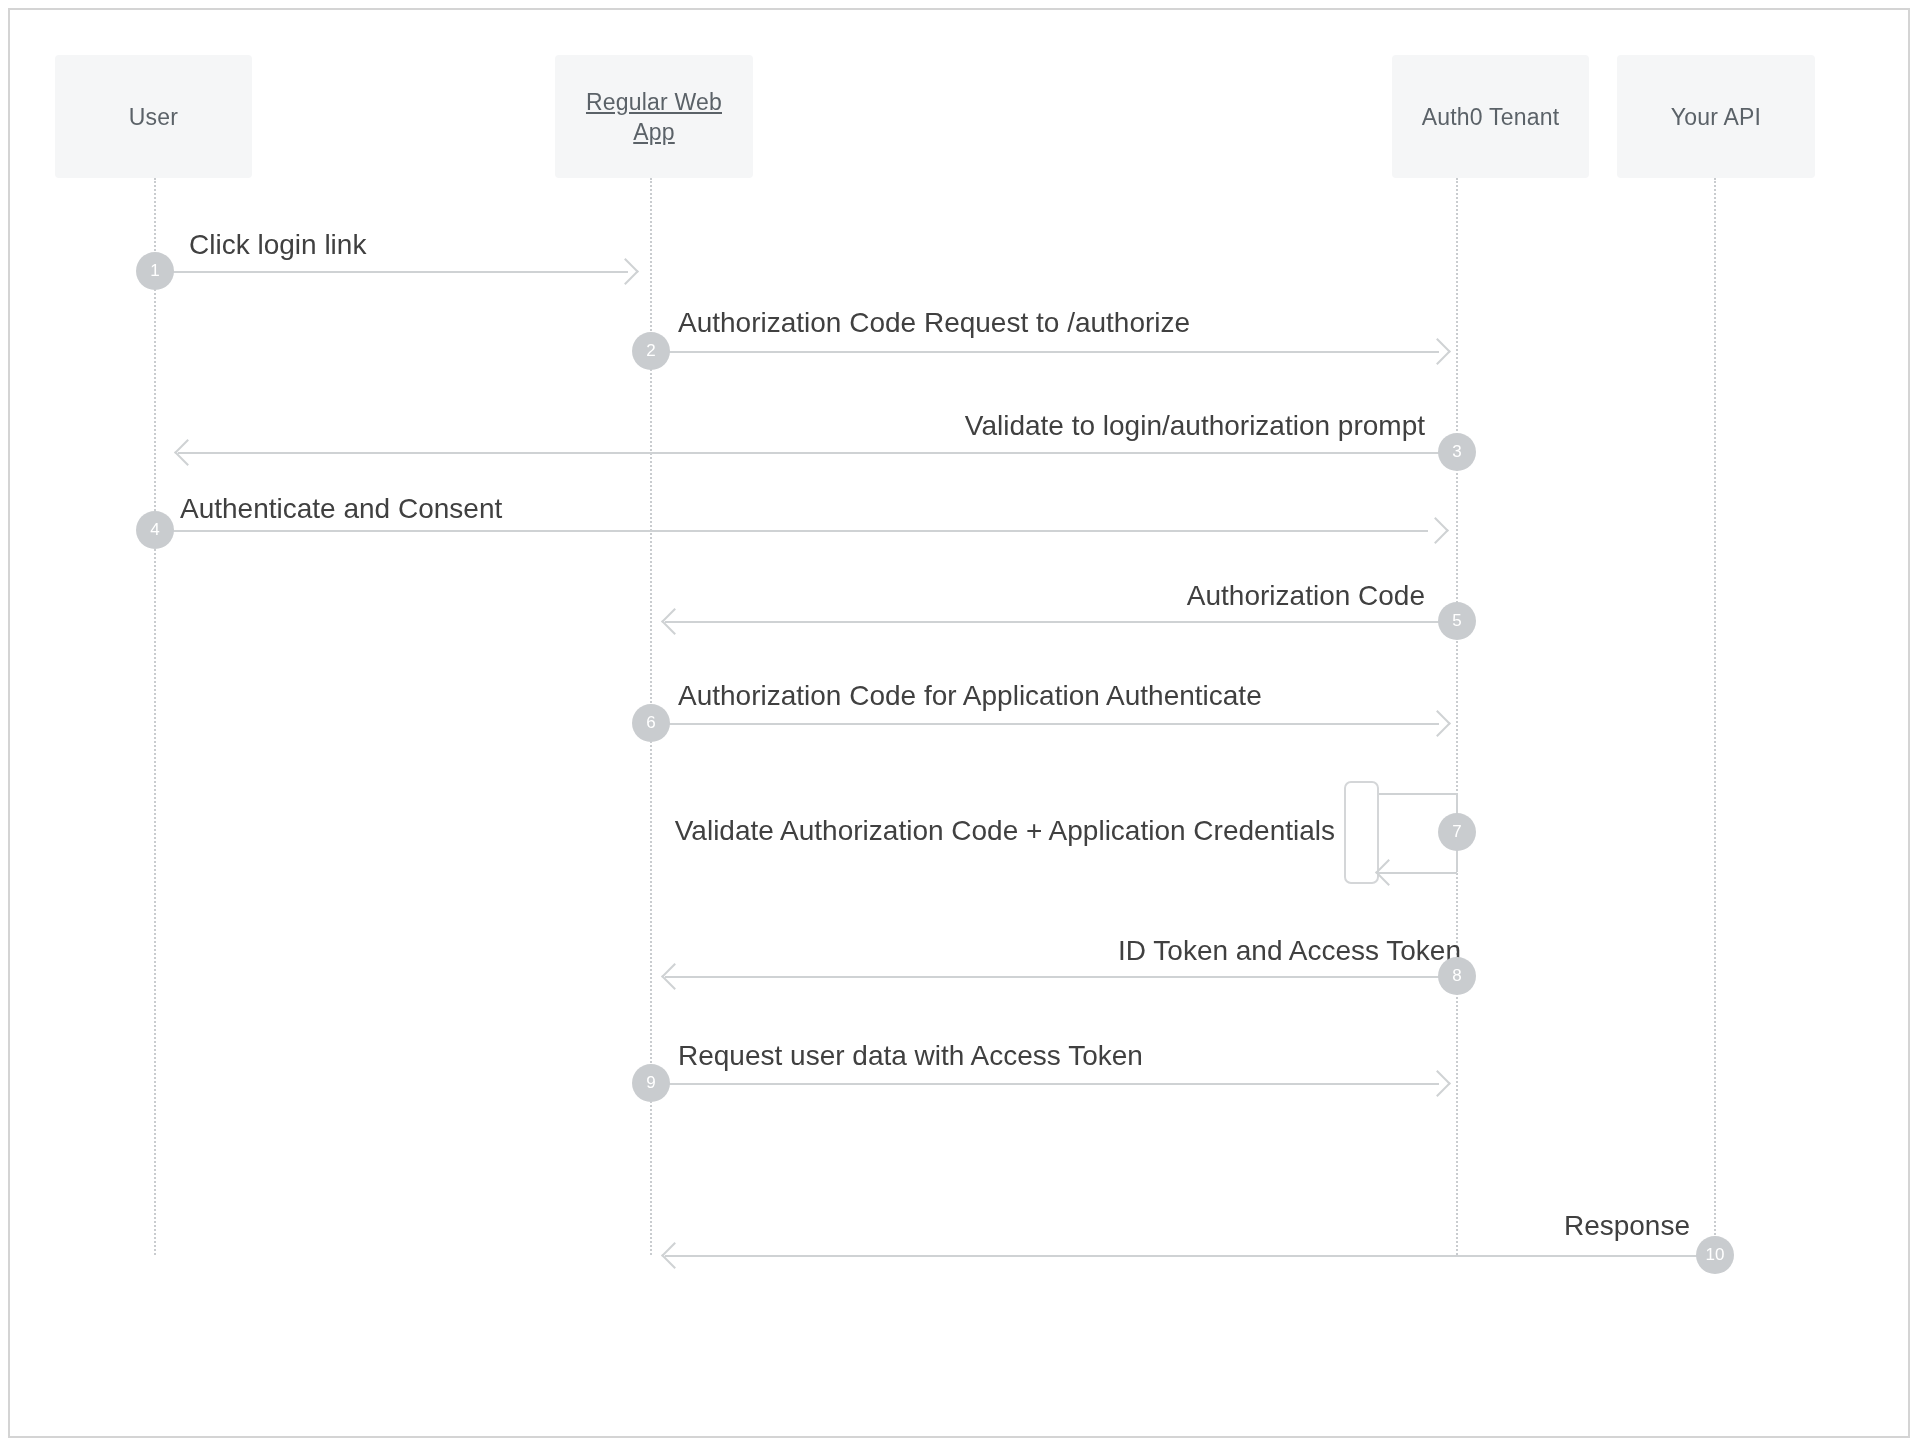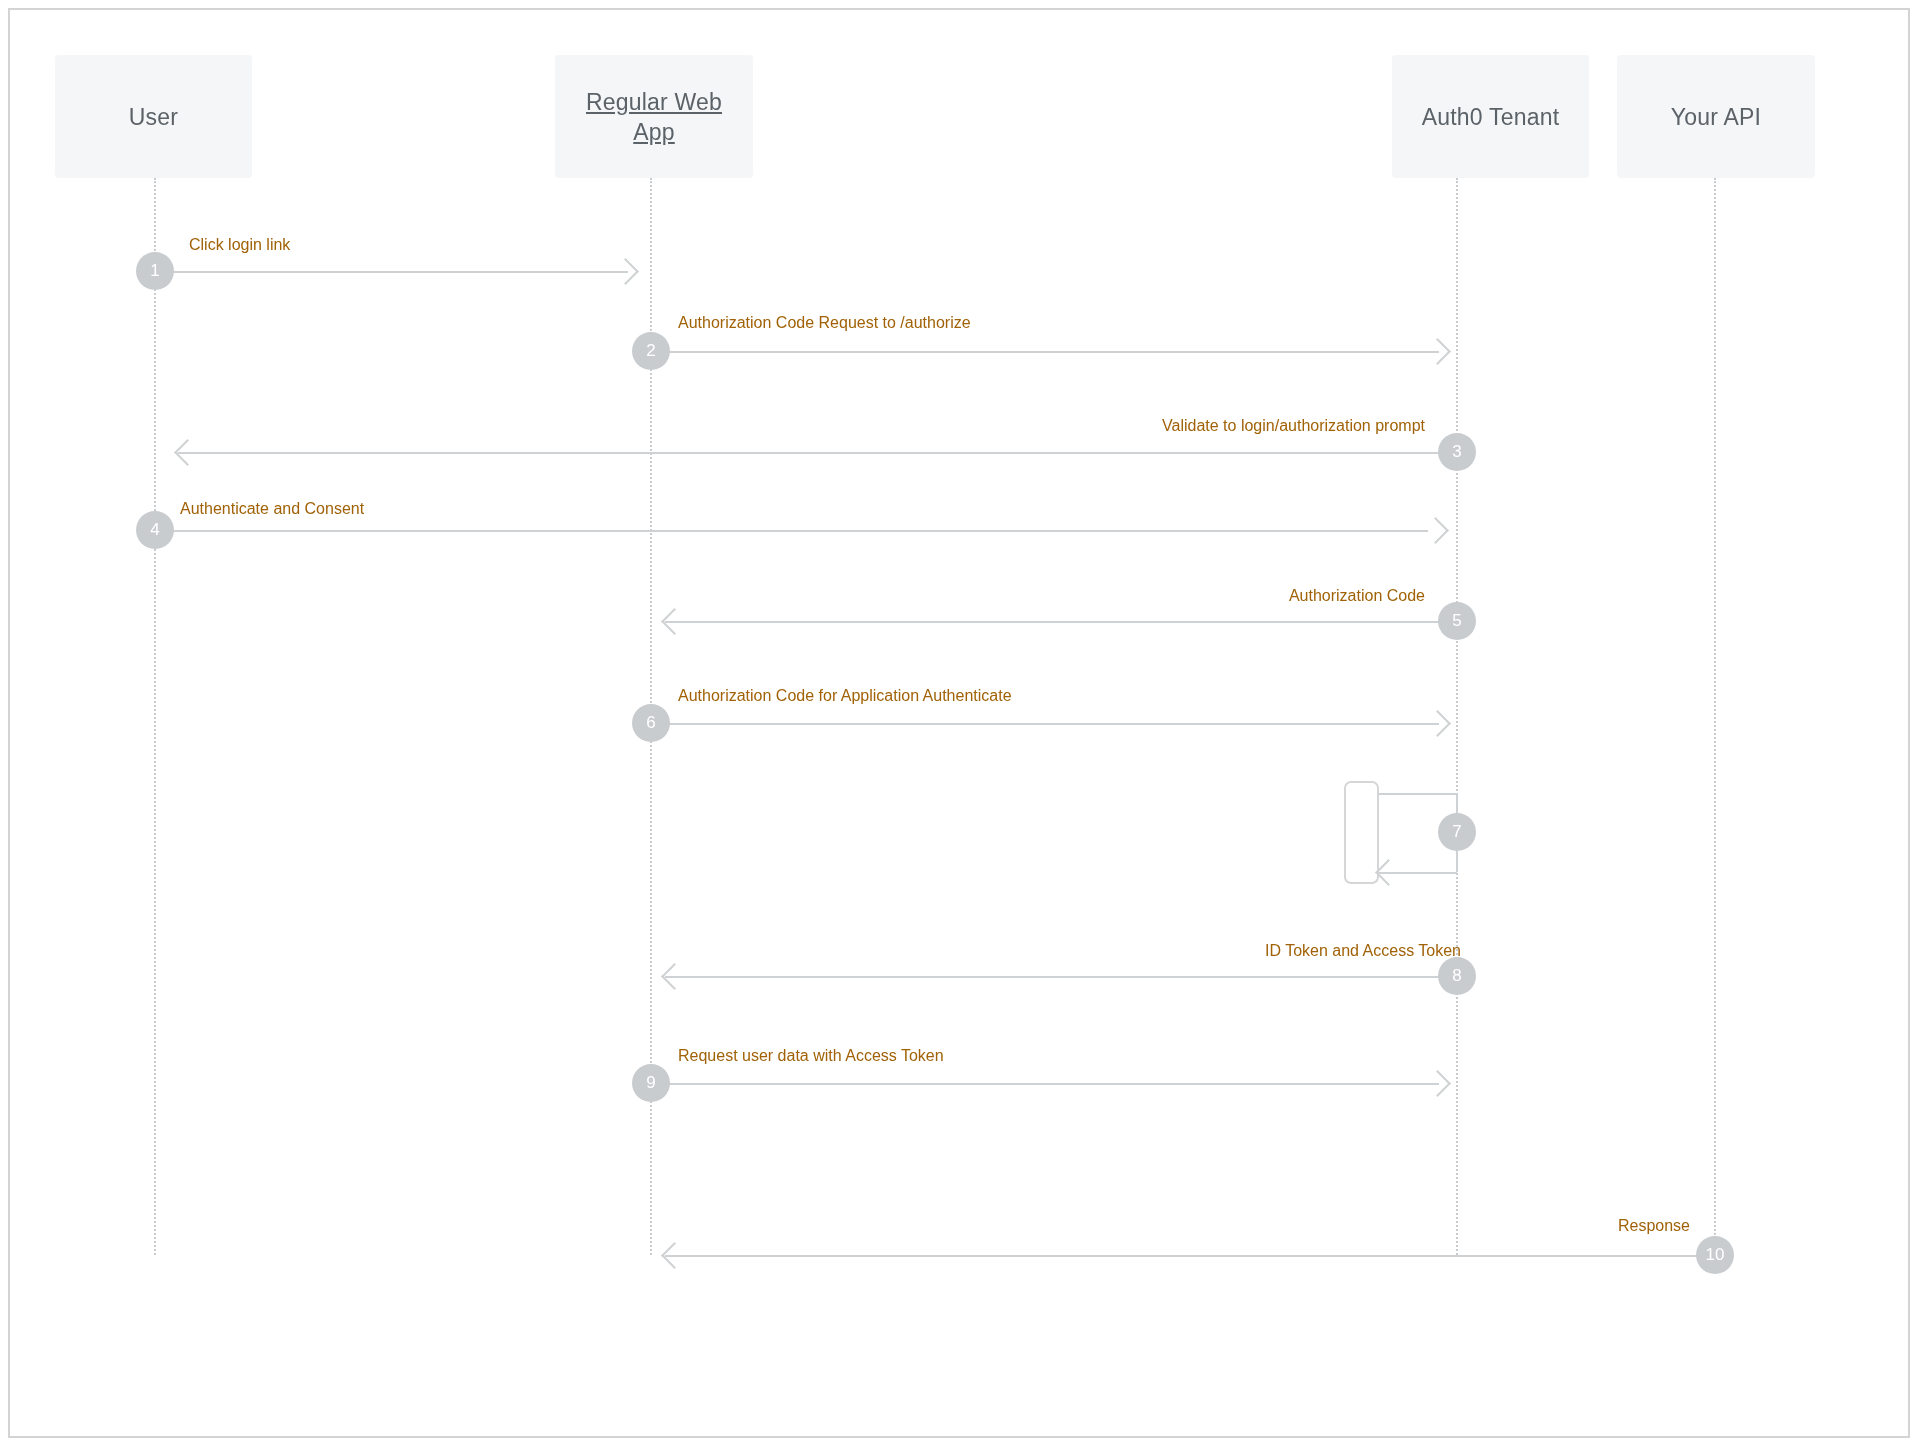--- a/index.html
+++ b/index.html
@@ -58,22 +58,22 @@
     position: absolute;
     width: 17px;
     height: 17px;
     border-top: 2px solid #cfd2d4;
     border-right: 2px solid #cfd2d4;
   }
   .arrowhead.right { transform: rotate(45deg); }
   .arrowhead.left  { transform: rotate(-135deg); }
   .msg-label {
     position: absolute;
-    color: #a16207;
-    font-size: 16px;
+    color: #404040;
+    font-size: 28px;
     line-height: 26px;
     white-space: nowrap;
   }
   .msg-label.right-align { text-align: right; }
   .badge {
     position: absolute;
     width: 38px;
     height: 38px;
     border-radius: 50%;
     background: #c9cccf;
@@ -152,20 +152,21 @@
   <div class="msg-label right-align" style="left:700px; top:583px; width:725px;">Authorization Code</div>
   <div class="msg-line" style="left:665px; top:621px; width:792px;"></div>
   <div class="arrowhead left" style="left:665px; top:612px;"></div>
   <div class="badge" style="left:1438px; top:602px;">5</div>
 
   <div class="msg-label" style="left:678px; top:683px;">Authorization Code for Application Authenticate</div>
   <div class="msg-line" style="left:651px; top:723px; width:788px;"></div>
   <div class="arrowhead right" style="left:1428px; top:714px;"></div>
   <div class="badge" style="left:632px; top:704px;">6</div>
 
+  <div class="msg-label right-align" style="left:500px; top:818px; width:835px;">Validate Authorization Code + Application Credentials</div>
   <div class="activation" style="left:1344px; top:781px; width:35px; height:103px;"></div>
   <div class="selfloop-top" style="left:1379px; top:793px; width:78px;"></div>
   <div class="selfloop-side" style="left:1456px; top:793px; height:79px;"></div>
   <div class="selfloop-bottom" style="left:1379px; top:872px; width:78px;"></div>
   <div class="arrowhead left" style="left:1379px; top:863px;"></div>
   <div class="badge" style="left:1438px; top:813px;">7</div>
 
   <div class="msg-label right-align" style="left:736px; top:938px; width:725px;">ID Token and Access Token</div>
   <div class="msg-line" style="left:665px; top:976px; width:792px;"></div>
   <div class="arrowhead left" style="left:665px; top:967px;"></div>

